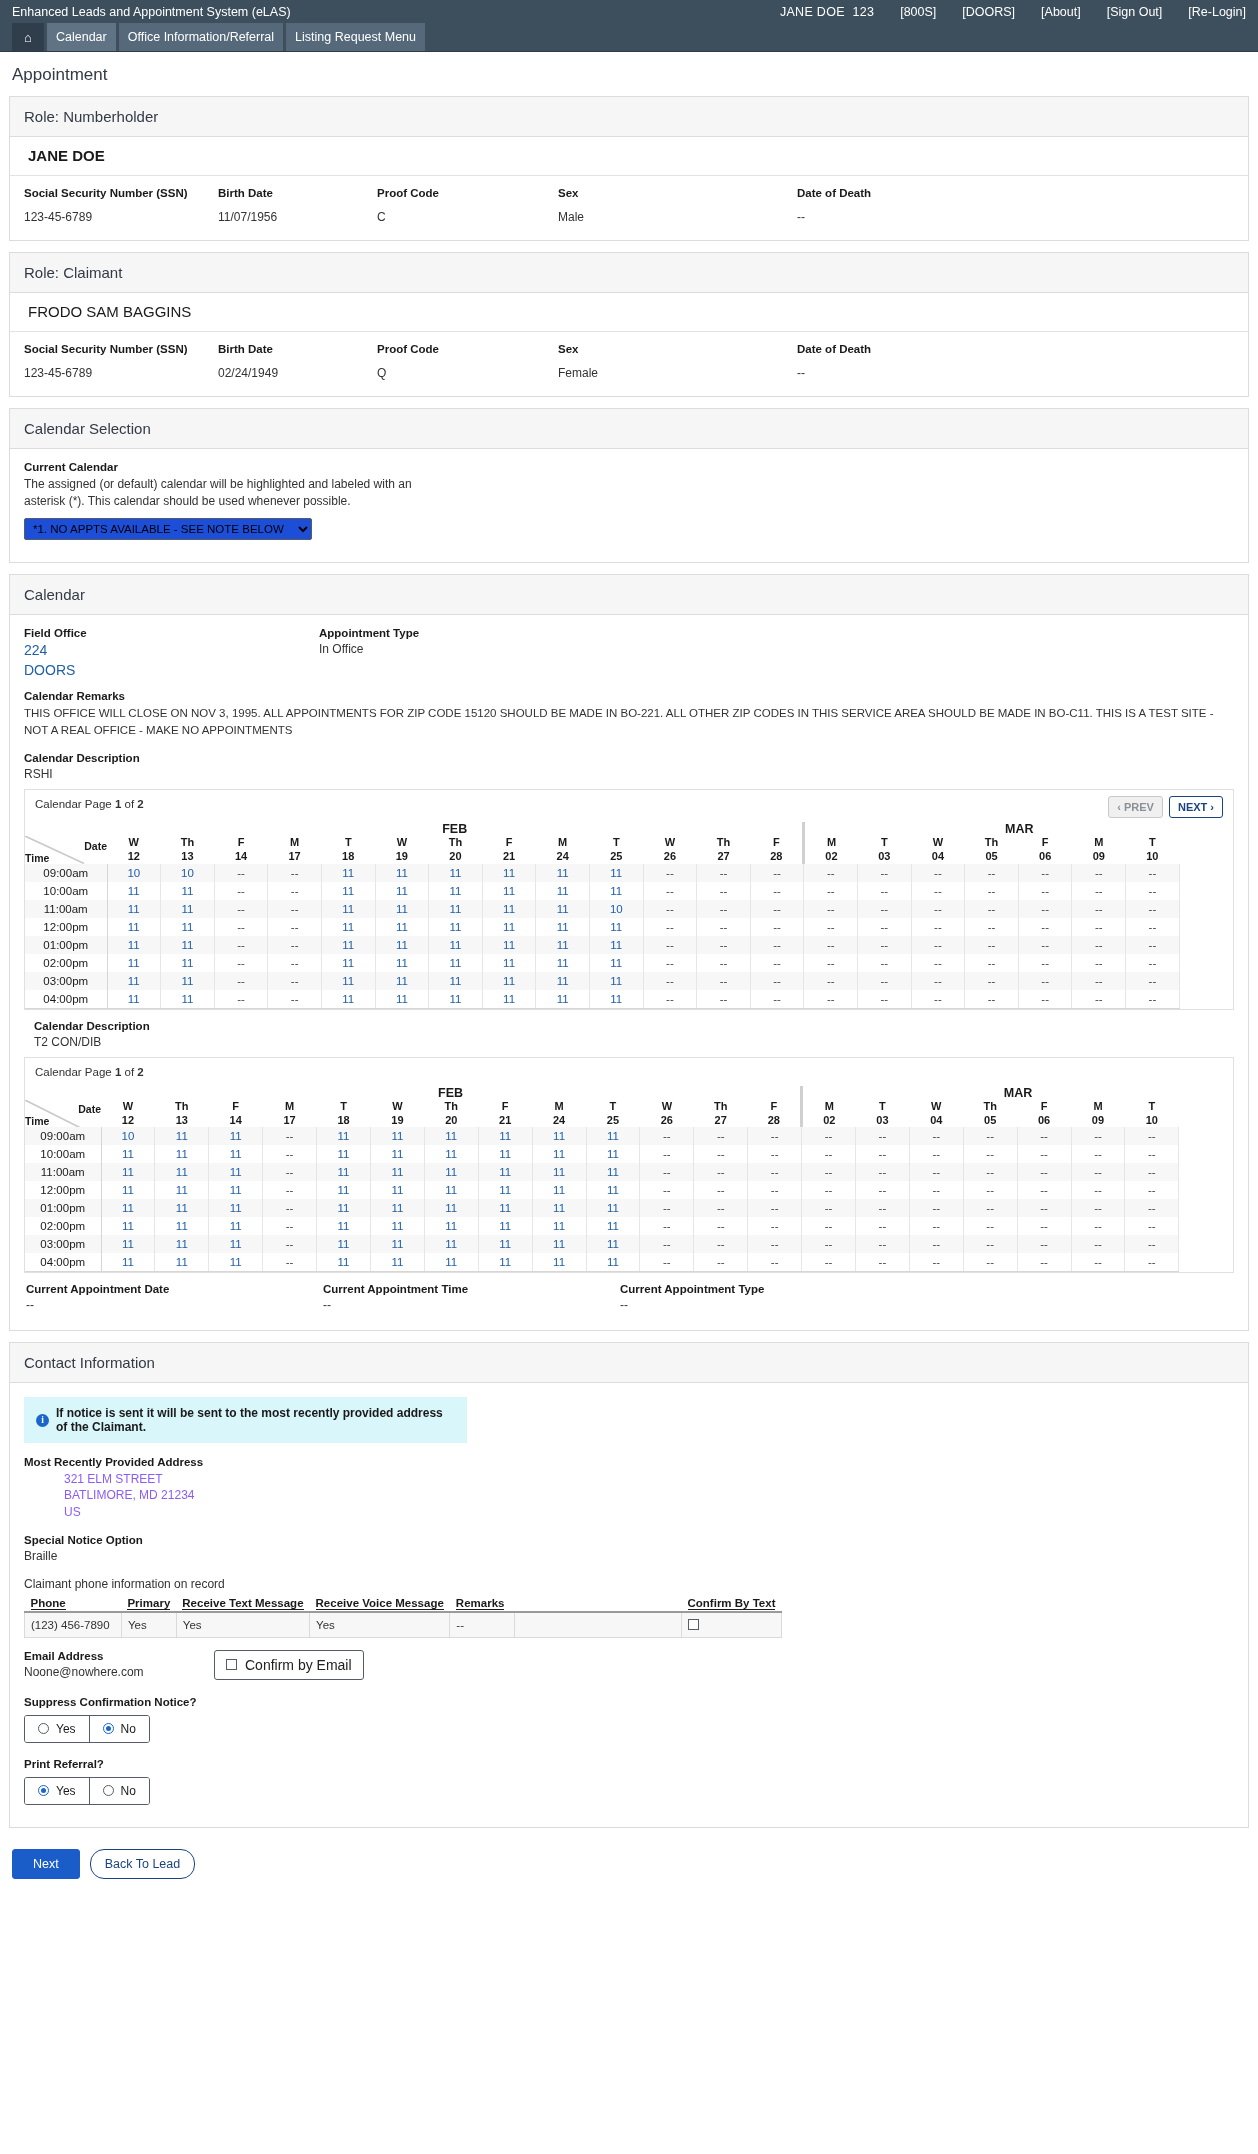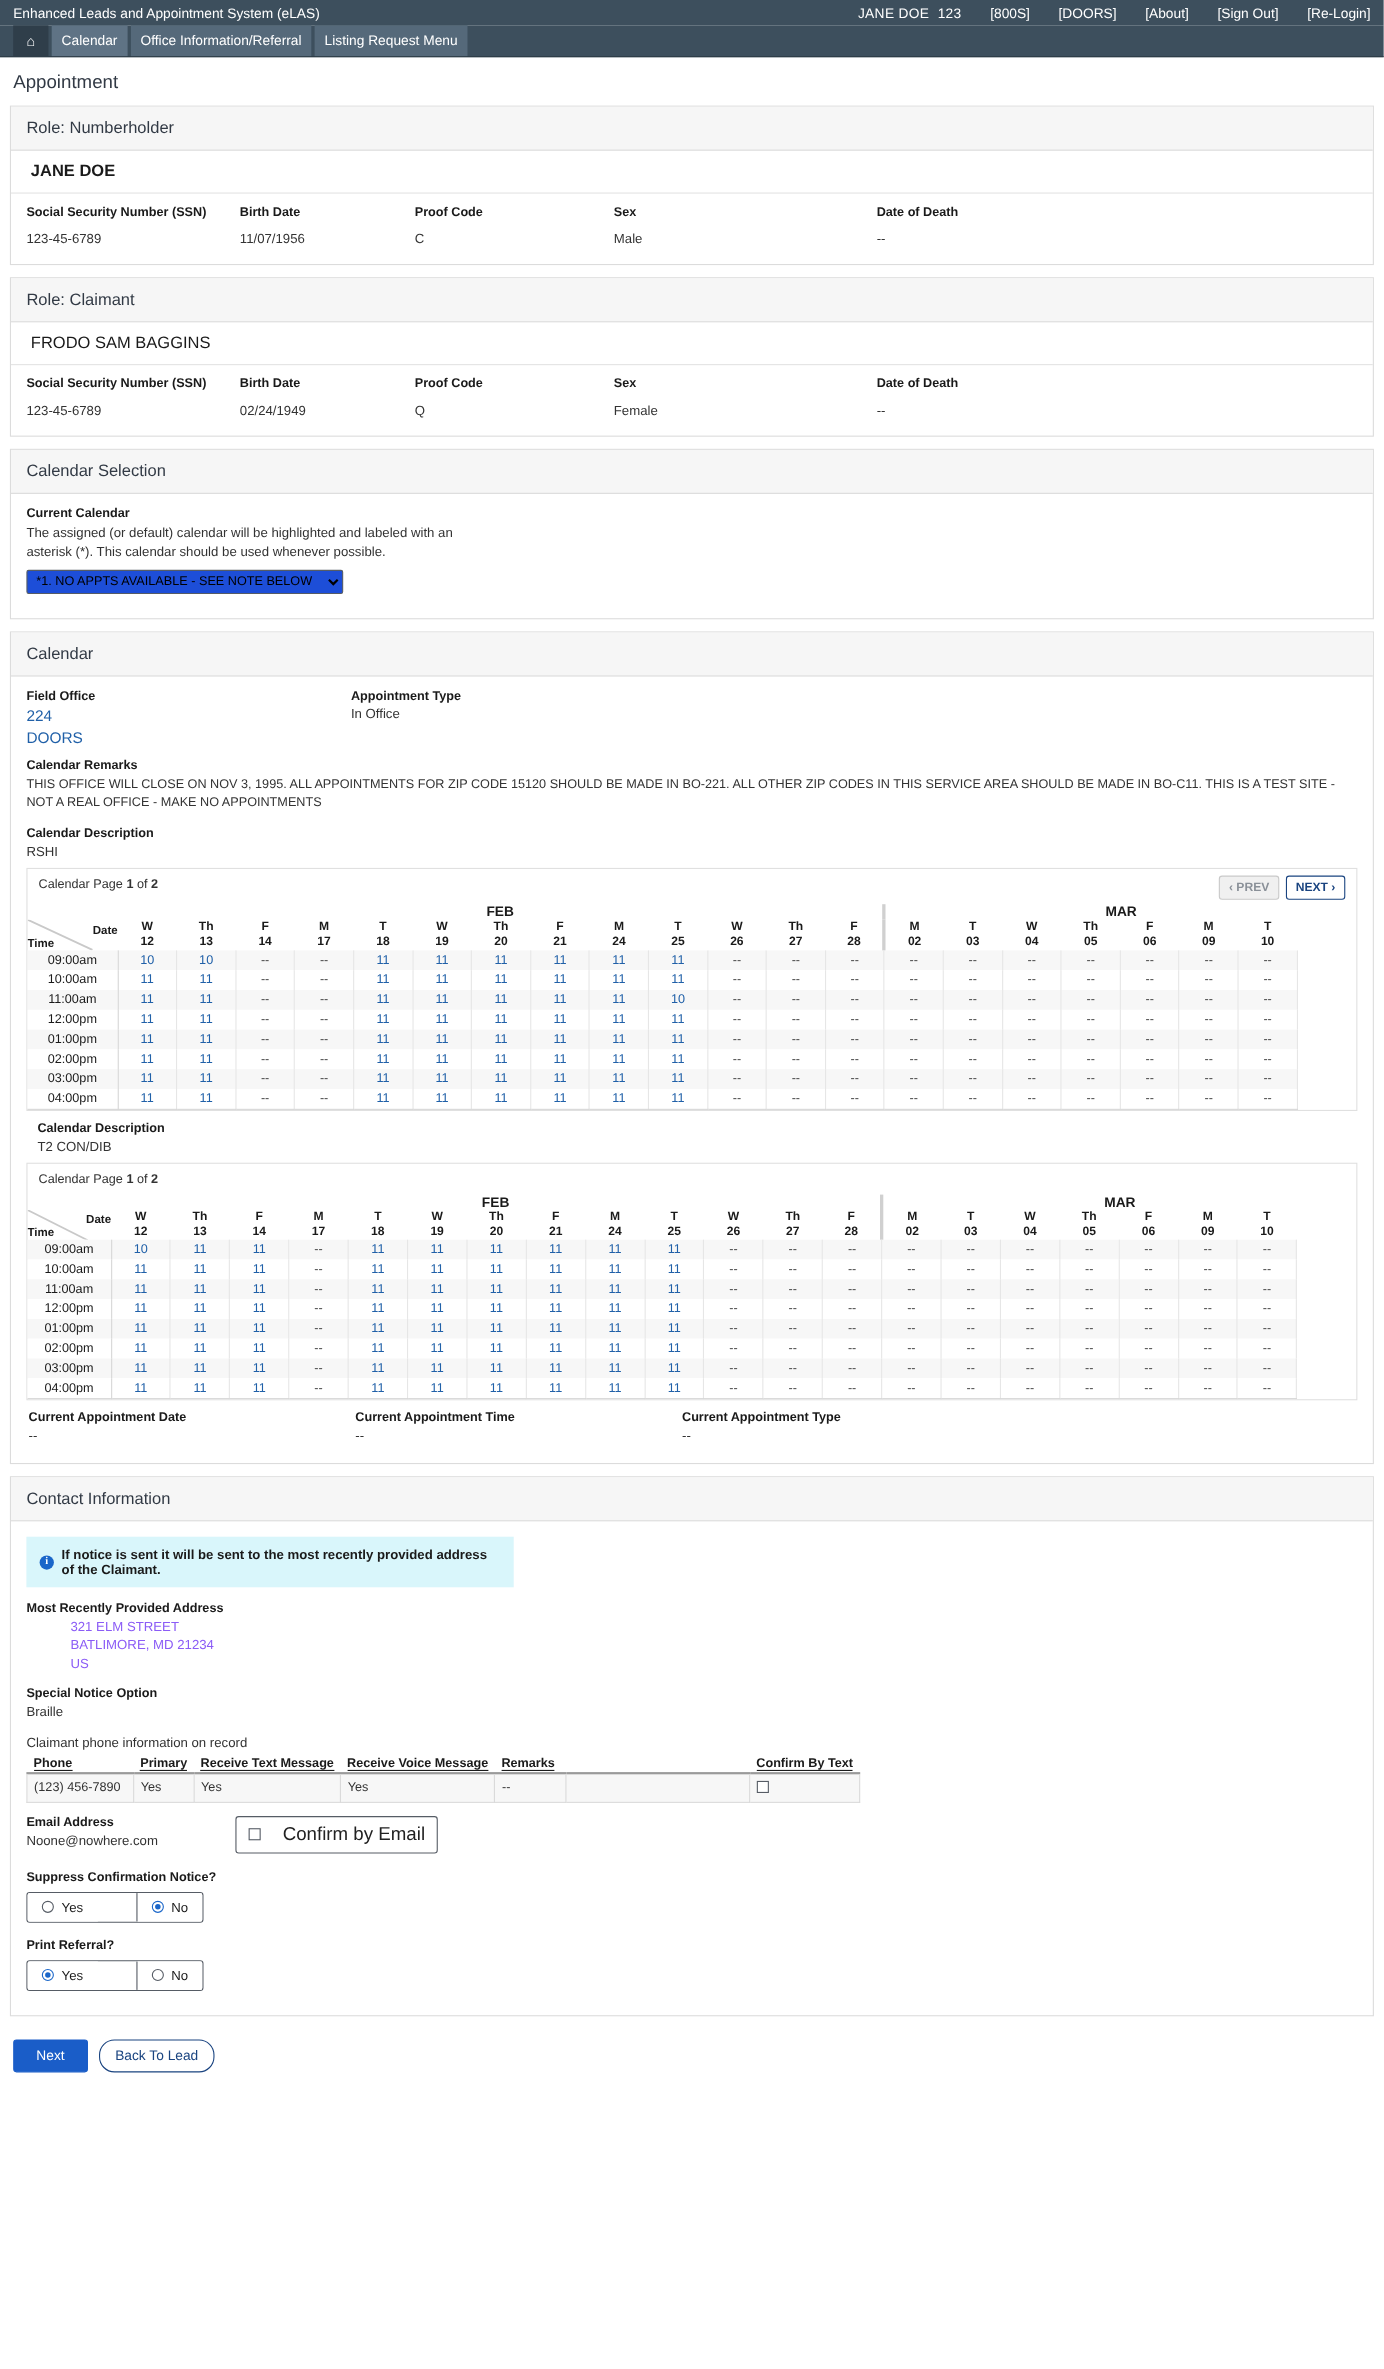--- a/index.html
+++ b/index.html
@@ -303,42 +303,42 @@
     display:inline-block;
     vertical-align: -1px;
   }
 
   .confirm-email-box {
     border: 1px solid #565c65;
     border-radius: 3px;
     padding: 6px 11px;
     display: inline-flex;
     align-items: center;
-    gap: 20px;
-    font-size: 17px;
+    gap: 8px;
+    font-size: 14px;
     cursor: pointer;
     background:#fff;
   }
 
   .radio-group {
     display: inline-flex;
     border: 1px solid #565c65;
     border-radius: 3px;
     overflow: hidden;
     margin-top: 4px;
   }
   .radio-opt {
     display:flex; align-items:center; gap:7px;
     padding: 6px 13px;
     font-size: 12px;
     cursor: pointer;
     background:#fff;
     color:#1a1a1a;
   }
-  .radio-opt + .radio-opt { border-left: 1px solid #565c65; margin-left: 35px; }
+  .radio-opt + .radio-opt { border-left: 1px solid #565c65; }
   .rb {
     width: 11px; height:11px; border-radius:50%;
     border: 1.5px solid #565c65; background:#fff;
     display:inline-block; position:relative;
   }
   .rb.on { border-color:#1a66c9; }
   .rb.on:after {
     content:''; position:absolute; left:2px; top:2px;
     width:5px; height:5px; border-radius:50%; background:#1a66c9;
   }

